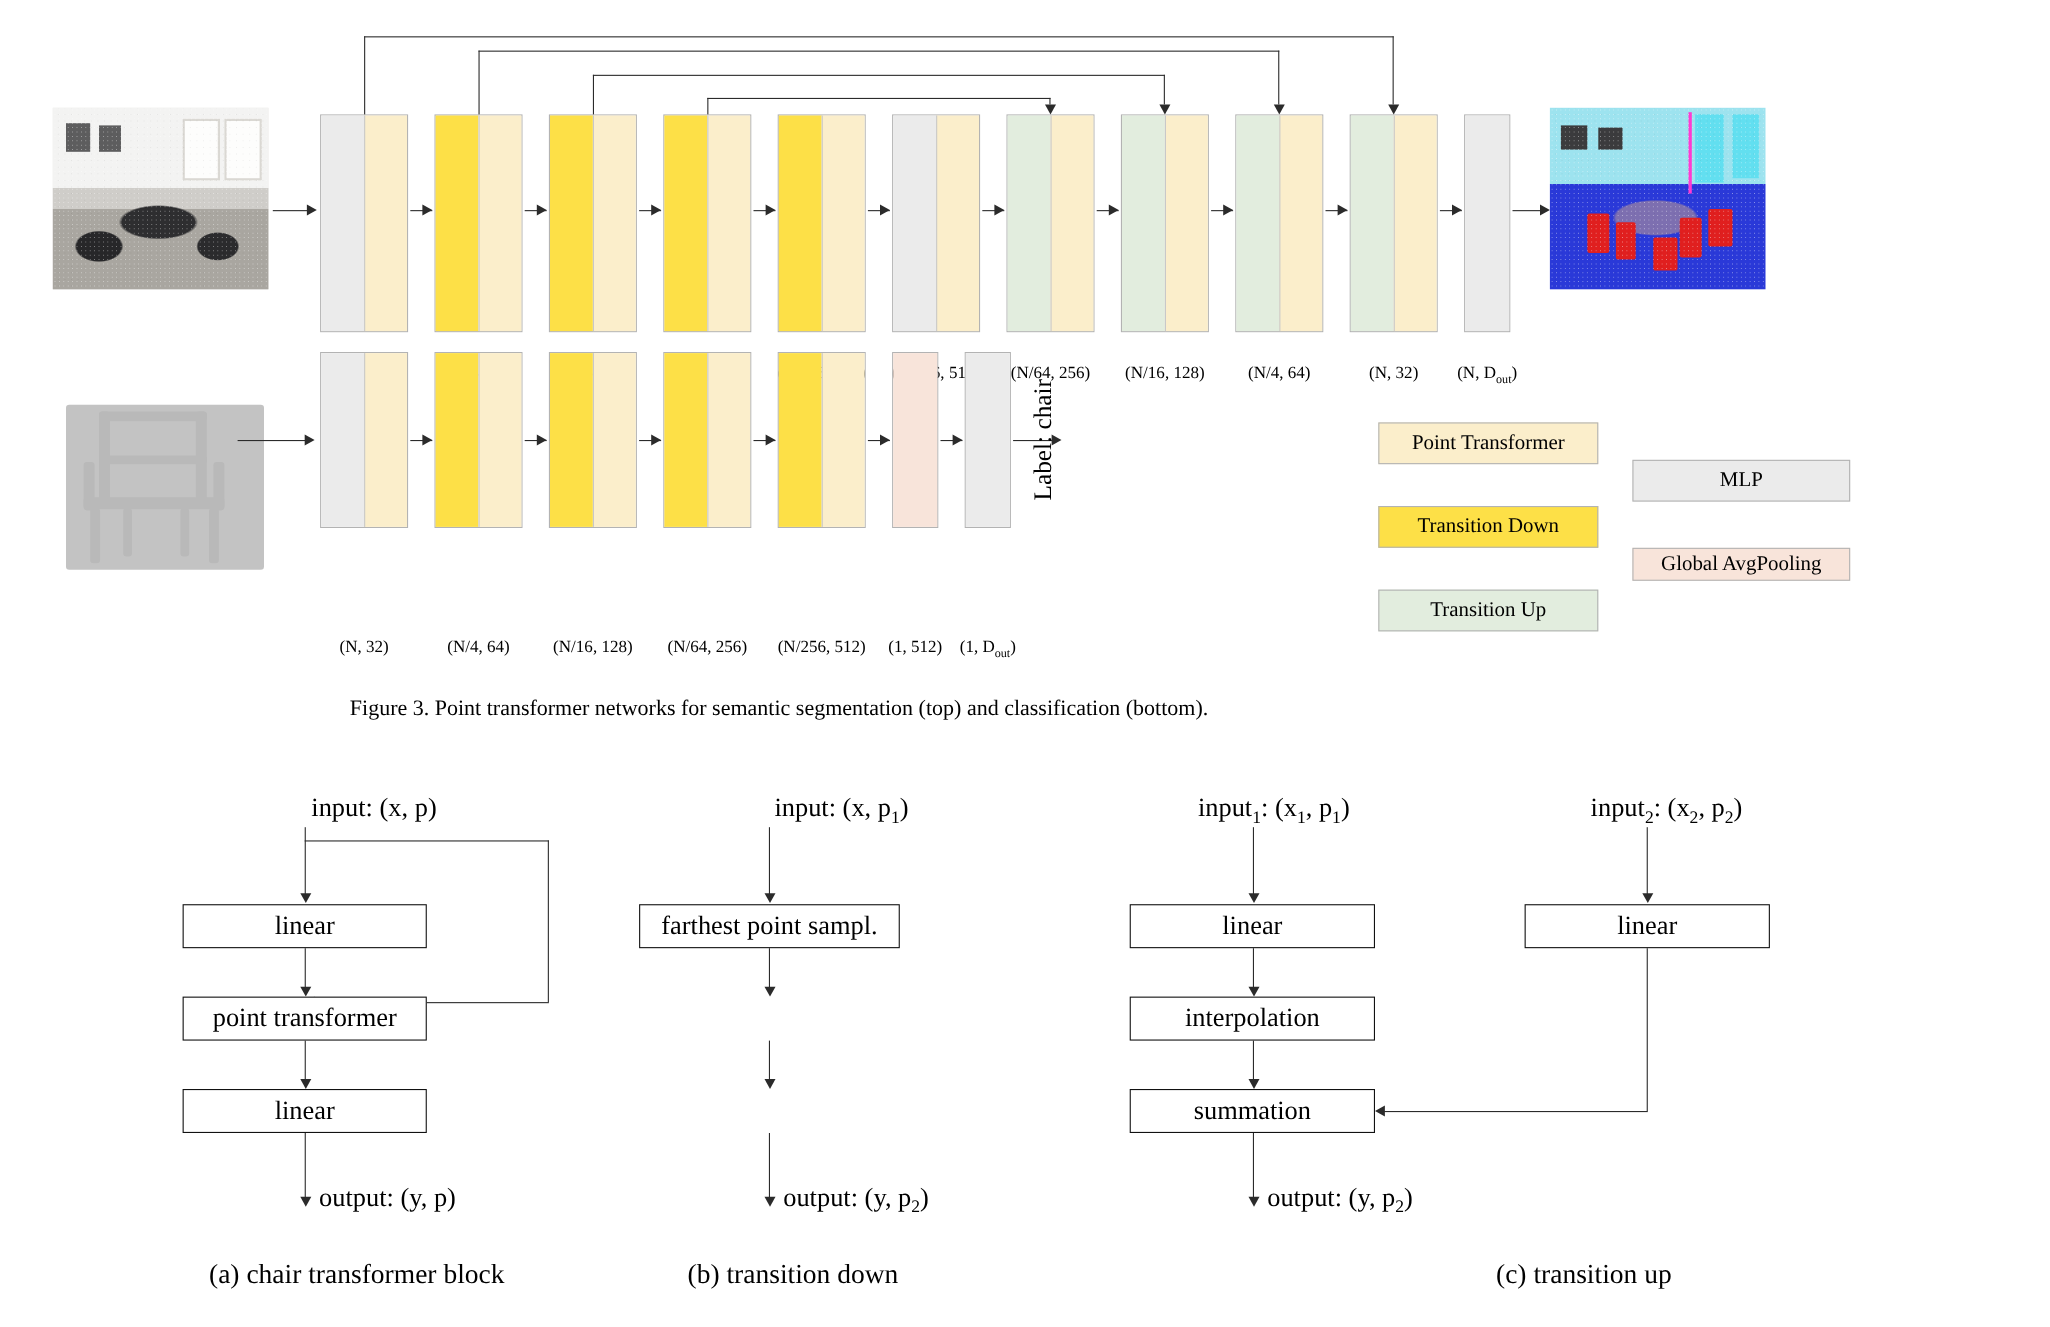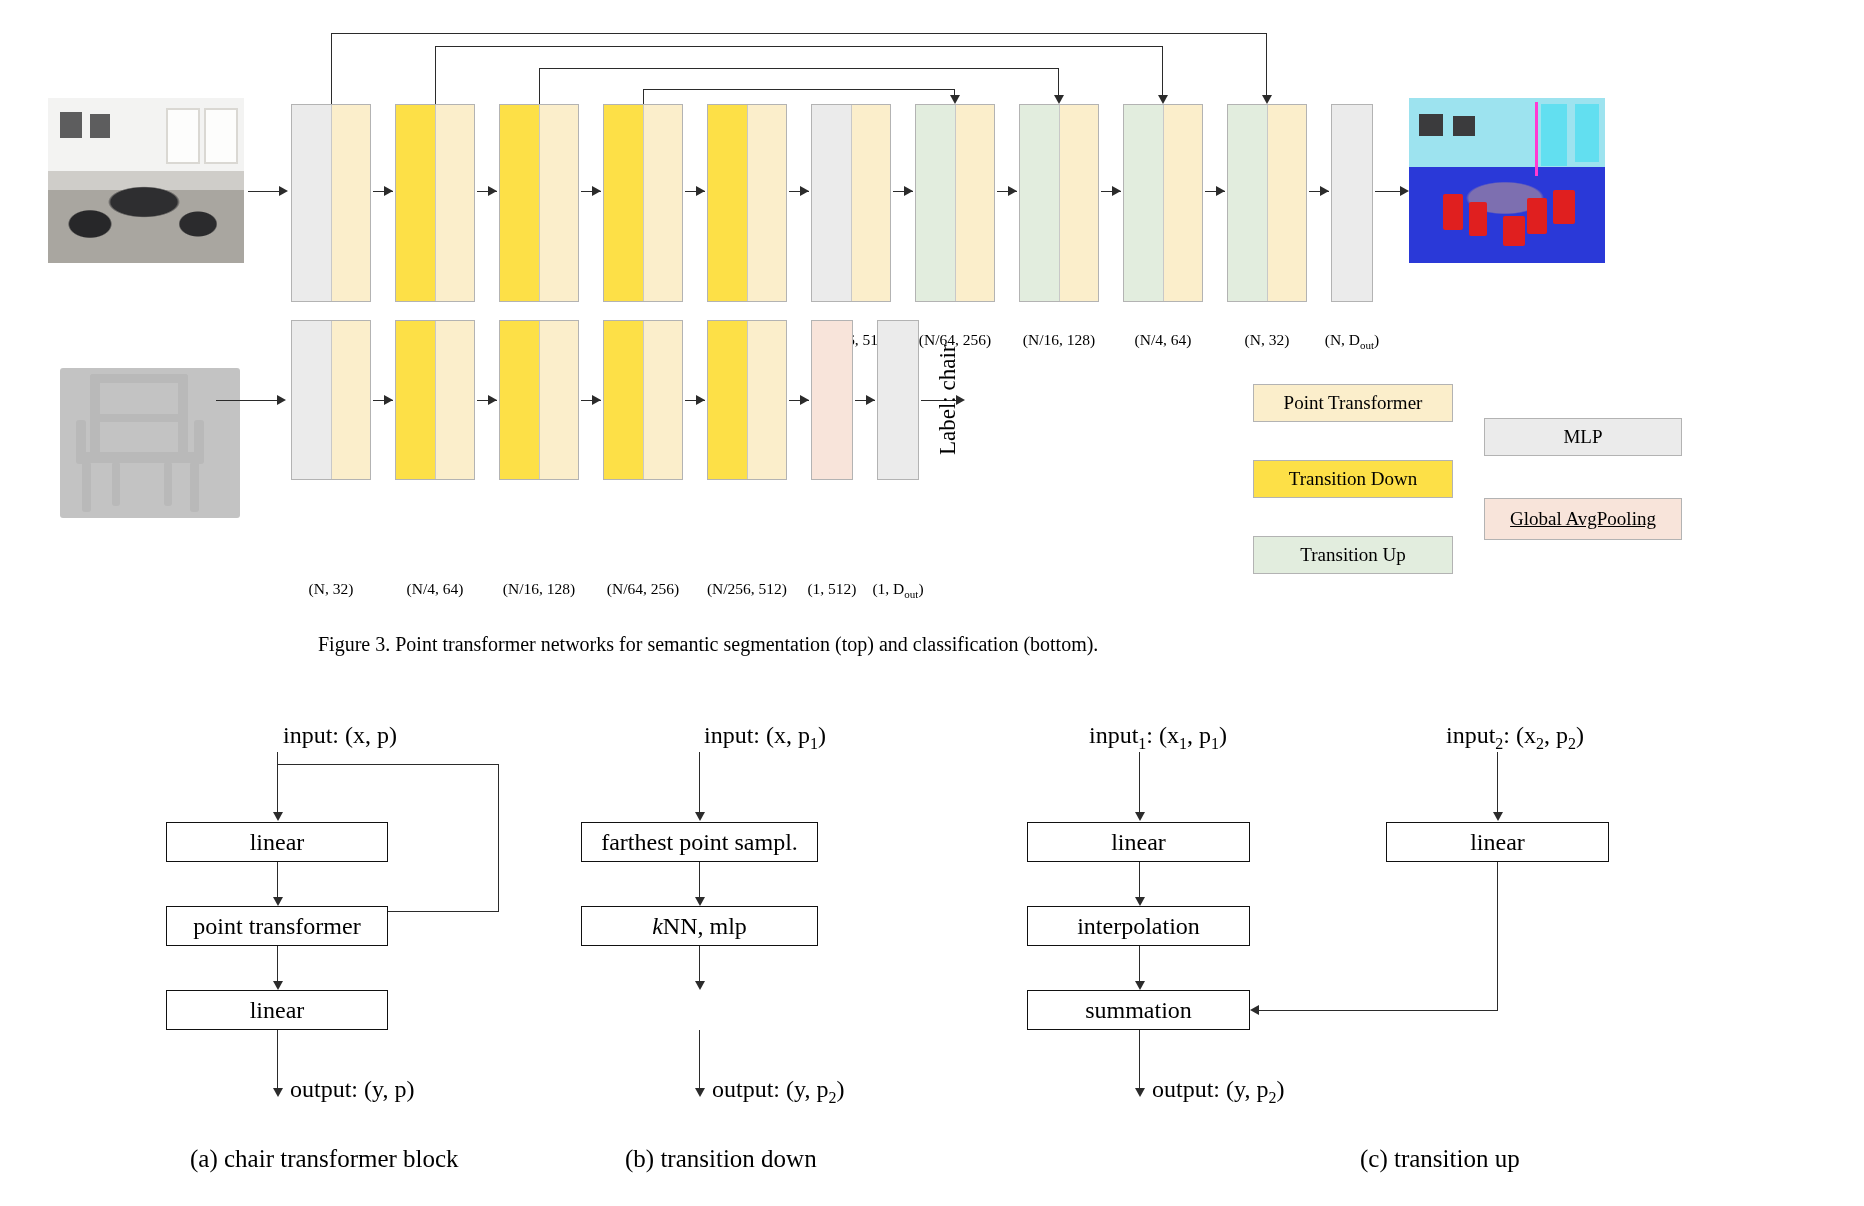--- a/index.html
+++ b/index.html
@@ -282,21 +282,21 @@
 
   <div class="lgd c-pt" style="left:1253px;top:384px;width:200px;height:38px;">
     <span>Point Transformer</span>
   </div>
   <div class="lgd c-mlp" style="left:1484px;top:418px;width:198px;height:38px;">
     <span>MLP</span>
   </div>
   <div class="lgd c-td" style="left:1253px;top:460px;width:200px;height:38px;">
     <span>Transition Down</span>
   </div>
-  <div class="lgd c-gap" style="left:1484px;top:498px;width:198px;height:42px;text-decoration:underline;">
+  <div class="lgd c-gap" style="left:1484px;top:498px;width:198px;height:30px;">
     <span>Global AvgPooling</span>
   </div>
   <div class="lgd c-tu" style="left:1253px;top:536px;width:200px;height:38px;">
     <span>Transition Up</span>
   </div>
 
   <div class="caption" style="left:318px;top:633px;">Figure 3. Point transformer networks for semantic segmentation (top) and classification (bottom).</div>
 
   <div class="ftxt" style="left:283px;top:722px;">input: (x, p)</div>
   <div class="vline" style="left:277px;top:752px;height:63px;"></div>
@@ -331,23 +331,20 @@
   <div class="ftxt" style="left:704px;top:722px;">input: (x, p<sub>1</sub>)</div>
   <div class="vline" style="left:699px;top:752px;height:63px;"></div>
   <div class="ahead-d" style="left:695px;top:812px;"></div>
 
   <div class="fbox" style="left:581px;top:822px;width:237px;height:40px;">
     <span>farthest point sampl.</span>
   </div>
   <div class="vline" style="left:699px;top:862px;height:37px;"></div>
   <div class="ahead-d" style="left:695px;top:897px;"></div>
 
-  <div class="fbox" style="left:581px;top:906px;width:237px;height:40px;">
-    <span><i>k</i>NN, mlp</span>
-  </div>
   <div class="vline" style="left:699px;top:946px;height:37px;"></div>
   <div class="ahead-d" style="left:695px;top:981px;"></div>
 
   <div class="vline" style="left:699px;top:1030px;height:61px;"></div>
   <div class="ahead-d" style="left:695px;top:1088px;"></div>
   <div class="ftxt" style="left:712px;top:1076px;">output: (y, p<sub>2</sub>)</div>
 
   <div class="sublab" style="left:625px;top:1145px;">(b) transition down</div>
 
   <div class="ftxt" style="left:1089px;top:722px;">input<sub>1</sub>: (x<sub>1</sub>, p<sub>1</sub>)</div>

